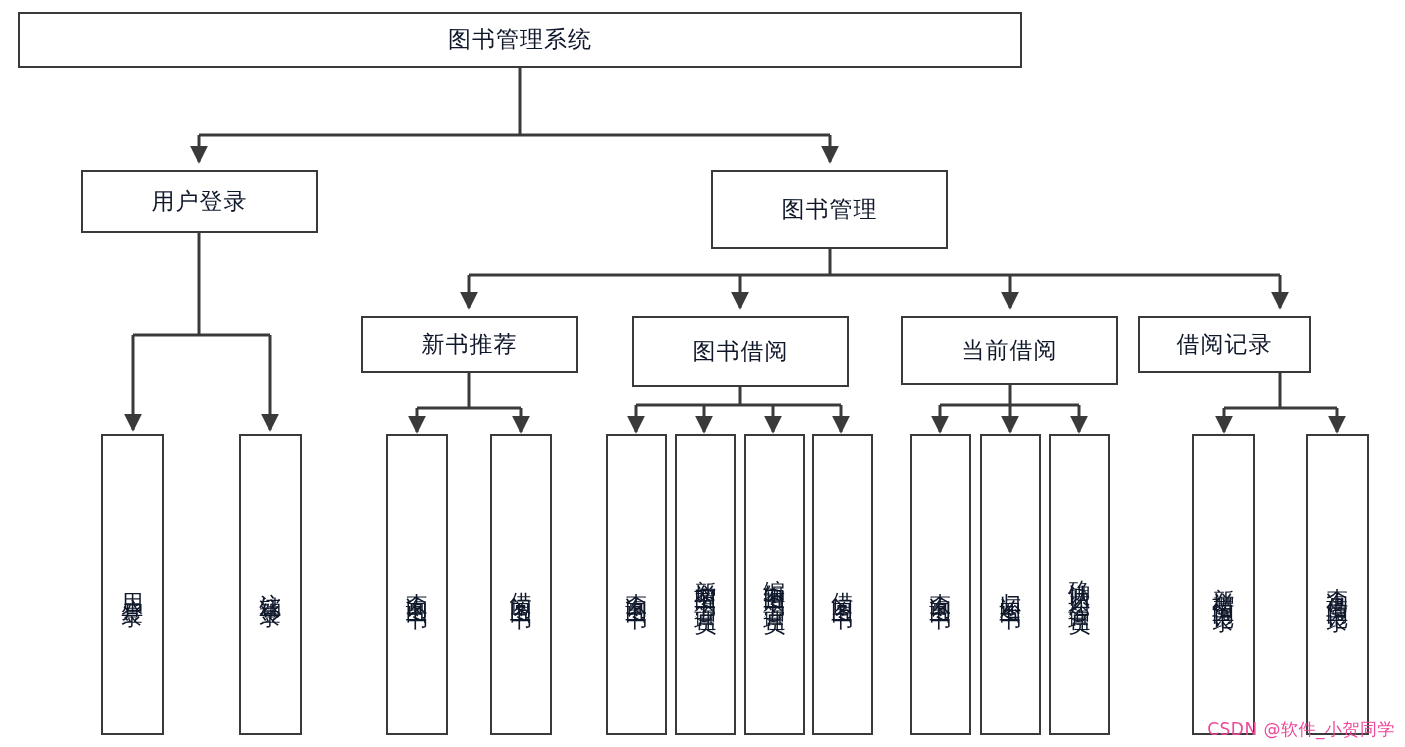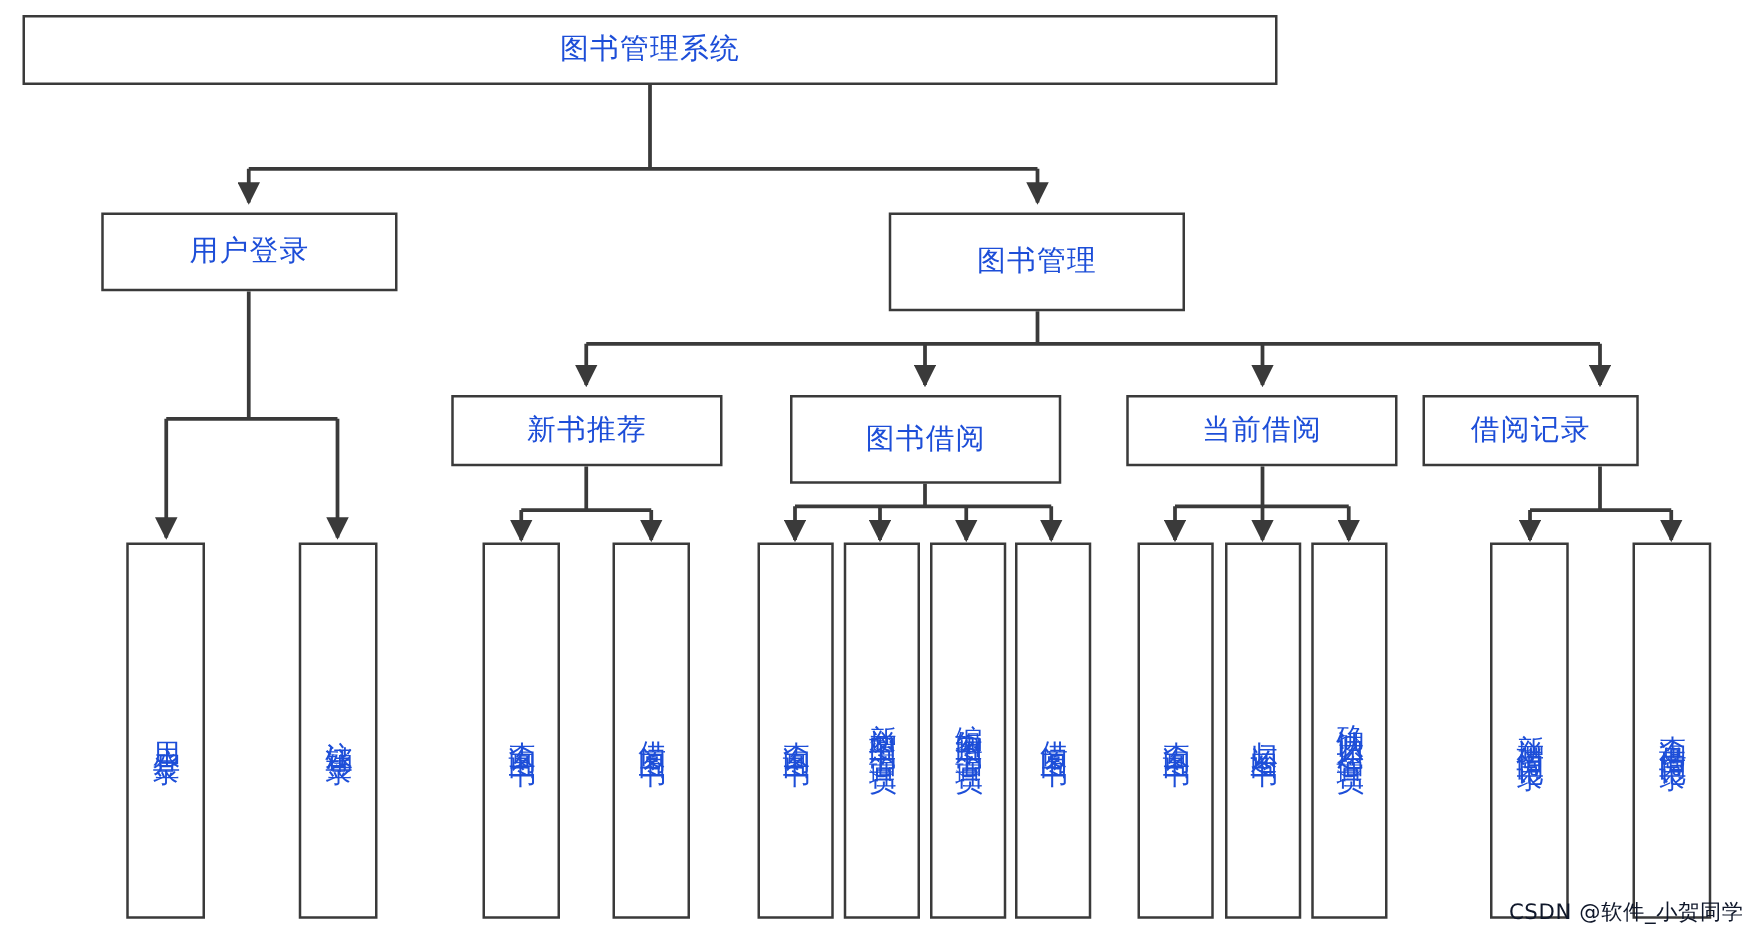--- a/index.html
+++ b/index.html
@@ -25,21 +25,21 @@
     height: 747px;
   }
   .node {
     position: absolute;
     box-sizing: border-box;
     border: 2px solid #3a3a3a;
     background: #ffffff;
     display: flex;
     align-items: center;
     justify-content: center;
-    color: #1d4ed8;
+    color: #0f172a;
     z-index: 2;
   }
   .node.horiz {
     font-size: 23px;
     letter-spacing: 1px;
     line-height: 1.2;
   }
   .node.vert {
     writing-mode: vertical-rl;
     text-orientation: upright;
@@ -52,21 +52,21 @@
   .node.vert .label {
     writing-mode: vertical-rl;
     text-orientation: upright;
     letter-spacing: 5px;
   }
   .watermark {
     position: absolute;
     right: 10px;
     bottom: 6px;
     font-size: 17px;
-    color: #0f172a;
+    color: #ec4899;
     letter-spacing: 0.5px;
     z-index: 5;
     white-space: nowrap;
   }
 </style>
 </head>
 <body>
 
 <div id="canvas">
 
@@ -130,21 +130,21 @@
   <div class="node horiz" style="left:711px; top:170px; width:237px; height:79px;">
     <span class="label">图书管理</span>
   </div>
 
   <div class="node horiz" style="left:361px; top:316px; width:217px; height:57px;">
     <span class="label">新书推荐</span>
   </div>
   <div class="node horiz" style="left:632px; top:316px; width:217px; height:71px;">
     <span class="label">图书借阅</span>
   </div>
-  <div class="node horiz" style="left:901px; top:316px; width:217px; height:57px;">
+  <div class="node horiz" style="left:901px; top:316px; width:217px; height:69px;">
     <span class="label">当前借阅</span>
   </div>
   <div class="node horiz" style="left:1138px; top:316px; width:173px; height:57px;">
     <span class="label">借阅记录</span>
   </div>
 
   <div class="node vert" style="left:101px; top:434px; width:63px; height:301px;">
     <span class="label">用户登录</span>
   </div>
   <div class="node vert" style="left:239px; top:434px; width:63px; height:301px;">

